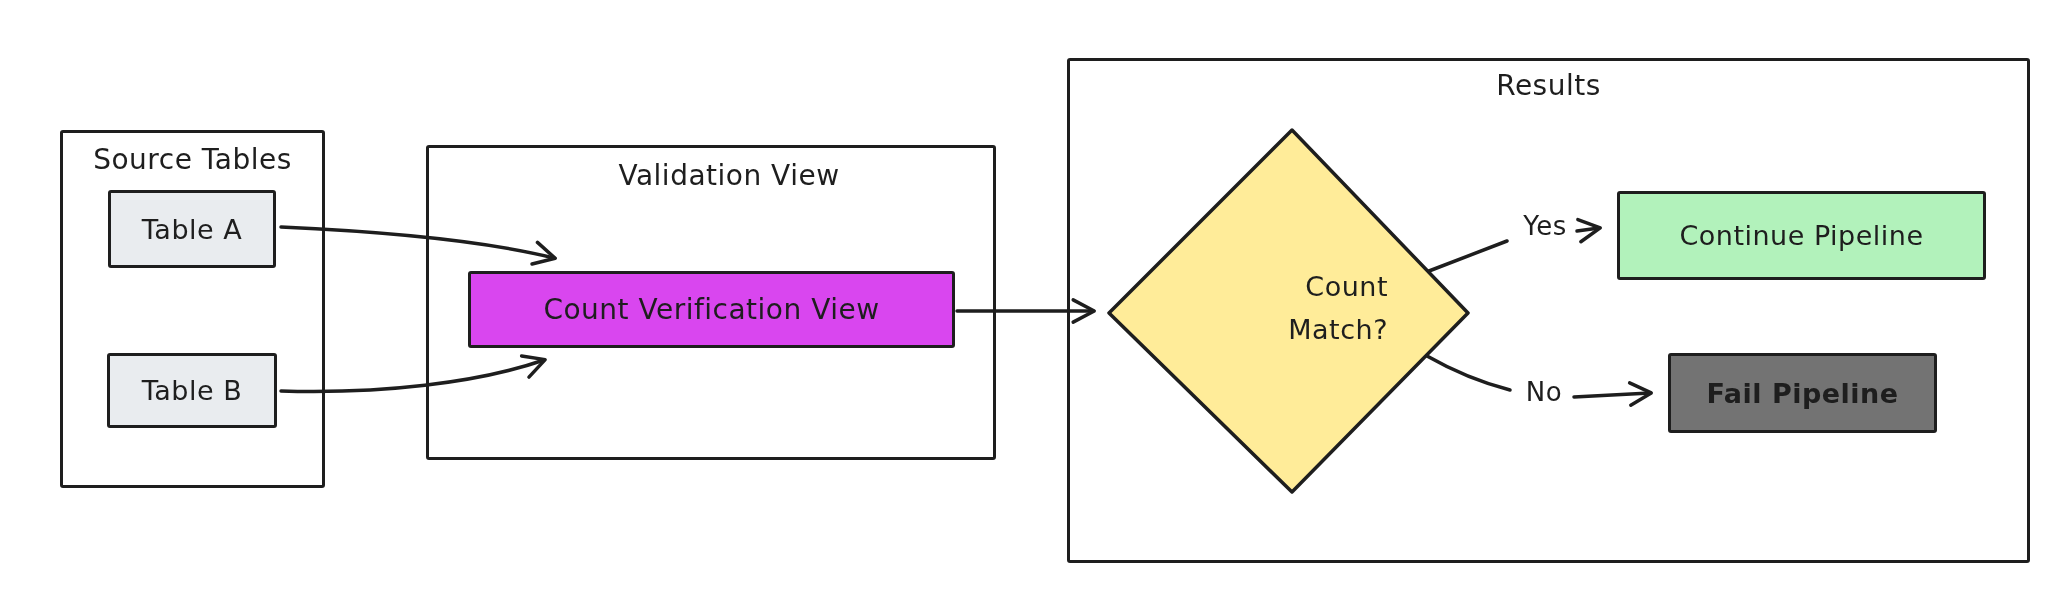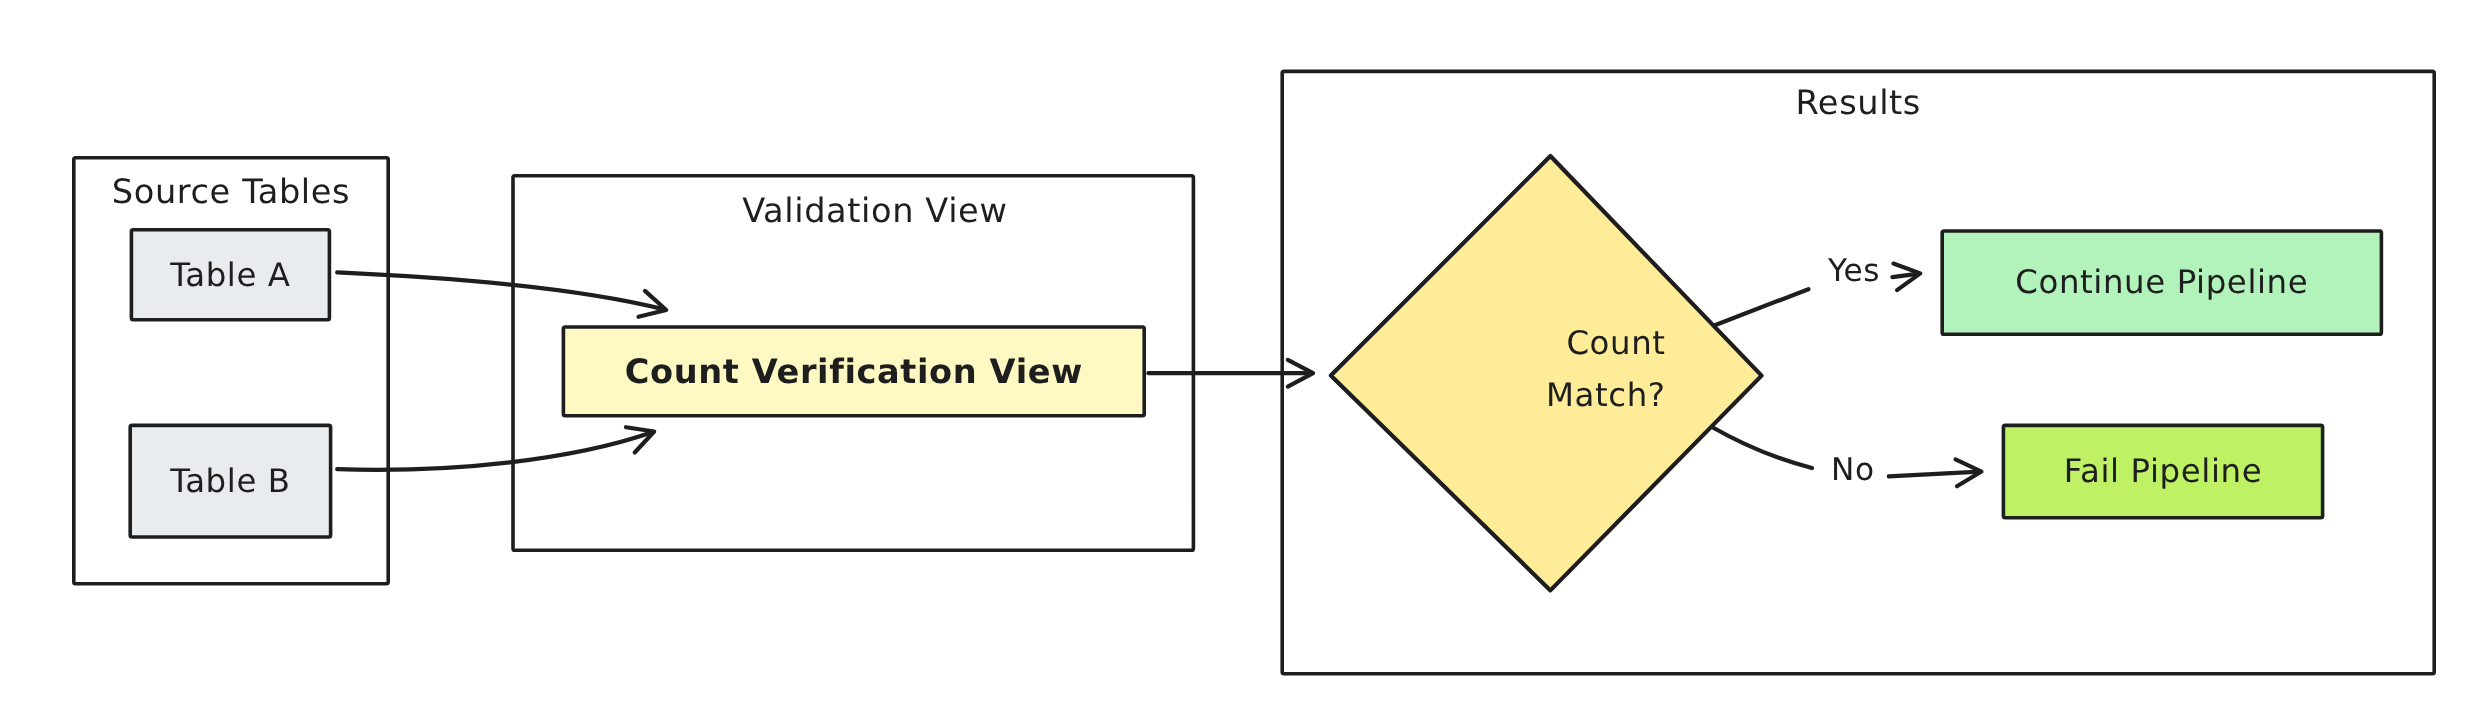--- a/index.html
+++ b/index.html
@@ -39,21 +39,21 @@
     box-sizing: border-box;
     display: flex;
     align-items: center;
     justify-content: center;
     font-size: 27px;
     letter-spacing: 0.5px;
     white-space: nowrap;
     z-index: 3;
   }
   #table-a      { left: 108px;  top: 190px; width: 168px; height: 78px; }
-  #table-b      { left: 107px;  top: 353px; width: 170px; height: 96px; }
+  #table-b      { left: 107px;  top: 353px; width: 170px; height: 75px; }
   #cvv          { left: 468px;  top: 271px; width: 487px; height: 77px; font-size: 28px; }
   #continue-pl  { left: 1617px; top: 191px; width: 369px; height: 89px; }
   #fail-pl      { left: 1668px; top: 353px; width: 269px; height: 80px; }
 
   #source-container     { left: 60px;   top: 130px; width: 265px; height: 358px; }
   #validation-container { left: 426px;  top: 145px; width: 570px; height: 315px; padding-left: 18px; }
   #results-container    { left: 1067px; top: 58px;  width: 963px; height: 505px; }
 
   #source-container .container-label     { top: 10px; }
   #validation-container .container-label { top: 11px; }
@@ -139,33 +139,33 @@
   </svg>
 
   <div class="node" id="table-a" style="background-color: rgb(233, 236, 239);">
     <span>Table A</span>
   </div>
 
   <div class="node" id="table-b" style="background-color: rgb(233, 236, 239);">
     <span>Table B</span>
   </div>
 
-  <div class="node" id="cvv" style="background-color: #fef9c3; font-weight: bold;">
+  <div class="node" id="cvv" style="background-color: #d946ef;">
     <span>Count Verification View</span>
   </div>
 
   <div class="diamond-label">
     <div>Count</div>
     <div>Match?</div>
   </div>
 
   <div class="node" id="continue-pl" style="background-color: rgb(178, 242, 187);">
     <span>Continue Pipeline</span>
   </div>
 
-  <div class="node" id="fail-pl" style="background-color: #bef264;">
+  <div class="node" id="fail-pl" style="background-color: #737373; font-weight: bold;">
     <span>Fail Pipeline</span>
   </div>
 
   <div class="edge-label" id="yes-label">Yes</div>
   <div class="edge-label" id="no-label">No</div>
 
 </div>
 
 </body></html>

